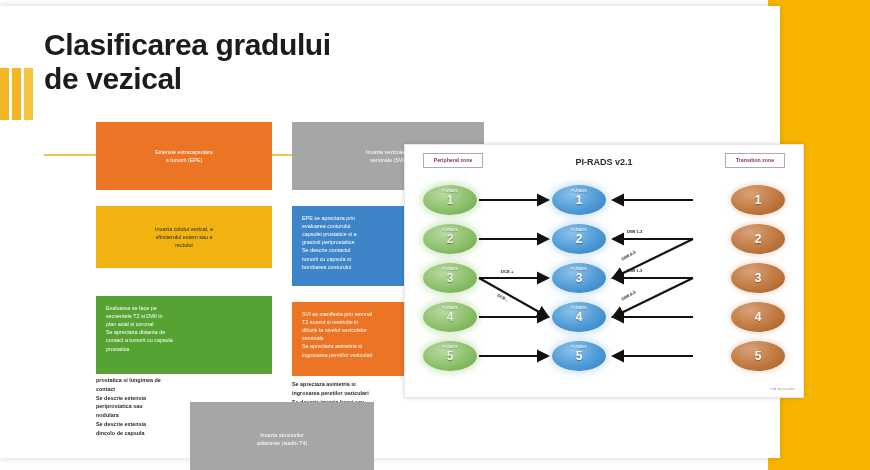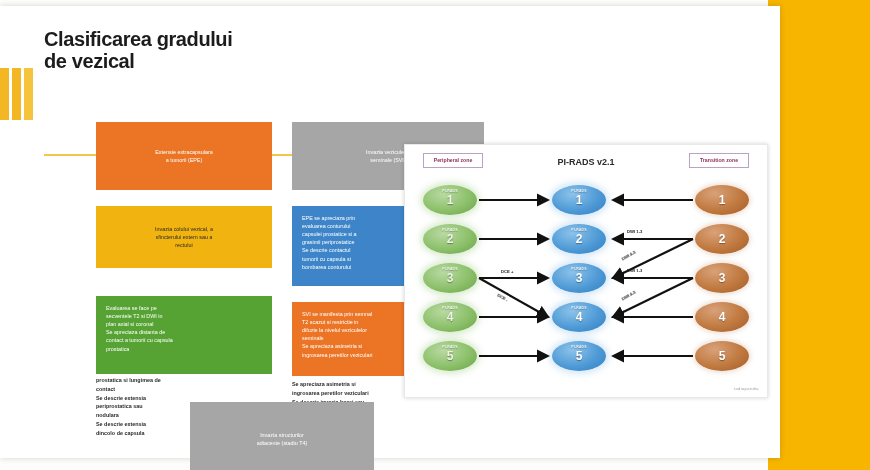--- a/index.html
+++ b/index.html
@@ -19,21 +19,21 @@
   }
   .accent-bars{position:absolute;left:0;top:62px;width:36px;height:52px;}
   .accent-bars i{position:absolute;top:0;width:9px;height:52px;background:#f2b723;display:block;}
   .accent-bars i:nth-child(1){left:0;}
   .accent-bars i:nth-child(2){left:12px;}
   .accent-bars i:nth-child(3){left:24px;background:#f5c33c;}
 
   
   .title{
     position:absolute;left:44px;top:22px;width:380px;
-    font-size:20px;line-height:1.12;font-weight:bold;color:#1c1c1c;
+    font-size:30px;line-height:1.12;font-weight:bold;color:#1c1c1c;
     letter-spacing:-0.4px;
   }
 
   
   .rule{position:absolute;background:#f0c64b;height:2px;}
   .rule-a{left:44px;top:148px;width:54px;}
   .rule-b{left:268px;top:148px;width:30px;}
 
   
   .box{
@@ -62,20 +62,21 @@
     font-weight:bold;filter:blur(0.5px);
   }
   .ot-green{left:96px;top:370px;width:120px;}
   .ot-orange{left:292px;top:374px;width:150px;}
 
   
   .pirads-panel{
     position:absolute;left:404px;top:138px;width:362px;height:252px;
     background:#ffffff;box-shadow:0 0 4px rgba(0,0,0,0.18);
     border:1px solid #e9e9e9;
+    padding-left:36px;
   }
   .pirads-title{
     position:absolute;left:0;right:0;top:12px;text-align:center;
     font-size:9px;font-weight:bold;color:#2b2b2b;filter:blur(0.35px);
   }
   .zone-label{
     position:absolute;border:1px solid #b9a2c4;background:#ffffff;
     font-size:5.2px;font-weight:bold;color:#8c2f5c;text-align:center;
     line-height:1.35;padding:3px 2px;width:54px;filter:blur(0.3px);
   }

